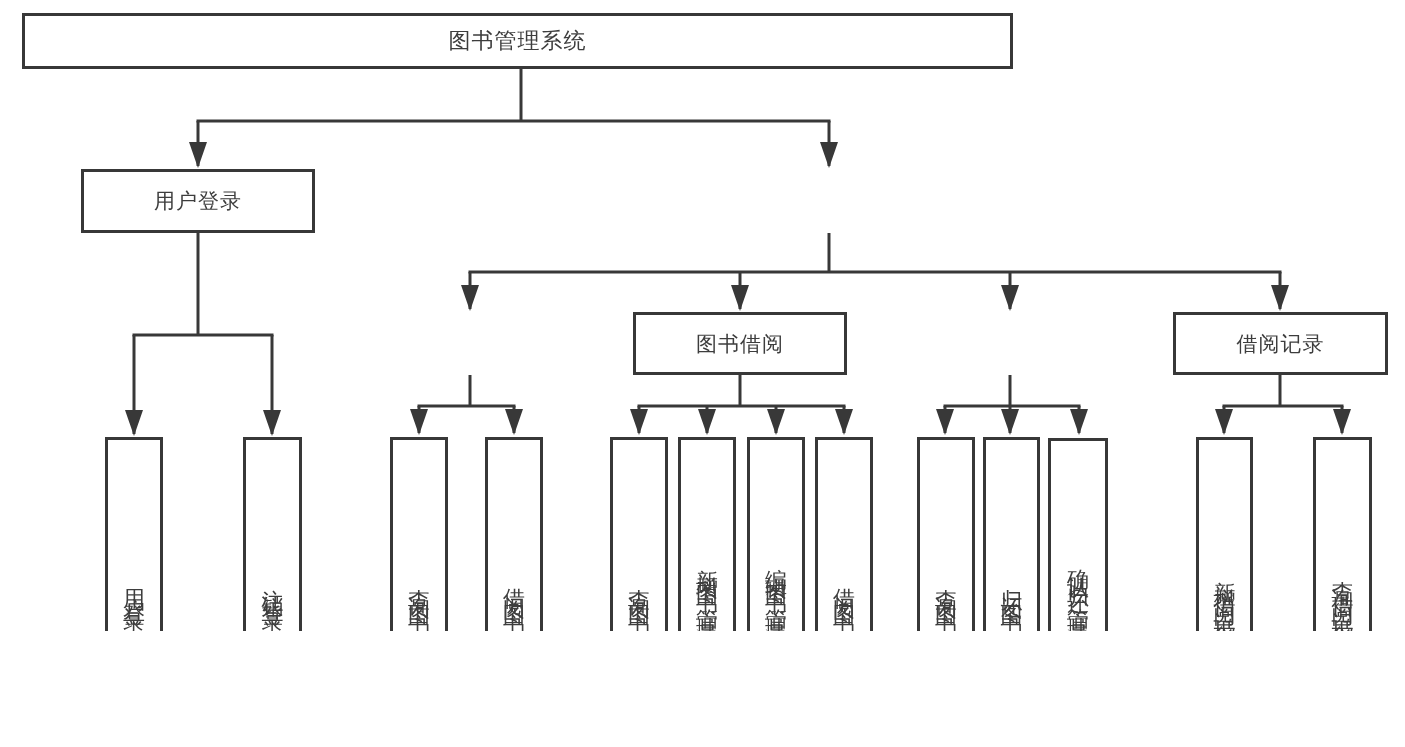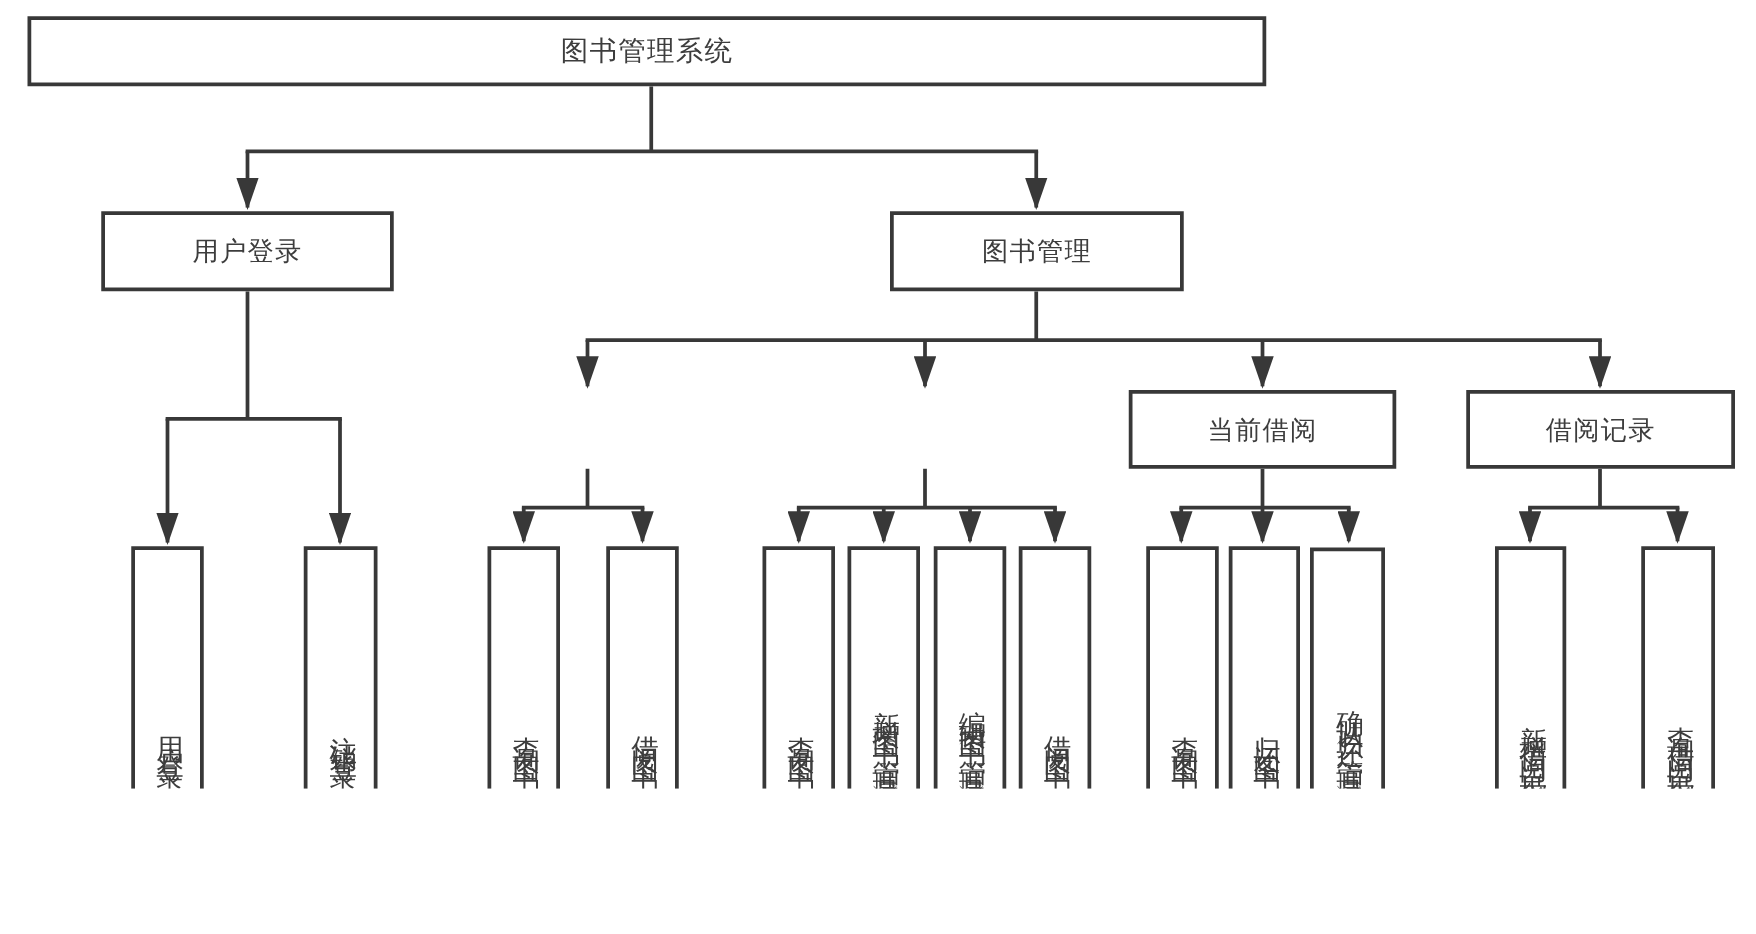--- a/index.html
+++ b/index.html
@@ -1,21 +1,21 @@
 <!DOCTYPE html>
 <html><head>
 <meta charset="utf-8">
 <style>
   html, body { margin: 0; padding: 0; background: #ffffff; }
   #stage {
     position: relative;
     width: 1405px;
     height: 631px;
     background: #ffffff;
-    font-family: Liberation Mono, monospace;
+    font-family: Liberation Sans, sans-serif;
     overflow: hidden;
   }
   #wires { position: absolute; left: 0; top: 0; z-index: 1; }
   .node {
     position: absolute;
     box-sizing: border-box;
     background: #ffffff;
     border: 3px solid #383838;
     color: #3d3d3d;
     display: flex;
@@ -110,23 +110,22 @@
         <path d="M1224 406 H1342" stroke-linecap="square"></path>
         <line x1="1224" y1="406" x2="1224" y2="433" marker-end="url(#arrow)"></line>
         <line x1="1342" y1="406" x2="1342" y2="433" marker-end="url(#arrow)"></line>
       </g>
     </g>
   </svg>
 
   <div class="node h root" style="left:22px; top:13px; width:991px; height:56px;">图书管理系统</div>
 
   <div class="node h" style="left:81px; top:169px; width:234px; height:64px;">用户登录</div>
-  <div class="node h" style="left:712px; top:169px; width:235px; height:64px;">图书管理</div>
 
-  <div class="node h" style="left:903px; top:312px; width:214px; height:63px;">当前借阅</div>
+  <div class="node h" style="left:633px; top:312px; width:214px; height:63px;">图书借阅</div>
   <div class="node h" style="left:1173px; top:312px; width:215px; height:63px;">借阅记录</div>
 
   <div class="node v" style="left:105px; top:437px; width:58px; height:299px;">
     <span class="vtext">用户登录</span>
   </div>
   <div class="node v" style="left:243px; top:437px; width:59px; height:299px;">
     <span class="vtext">注销登录</span>
   </div>
 
   <div class="node v" style="left:390px; top:437px; width:58px; height:299px;">

